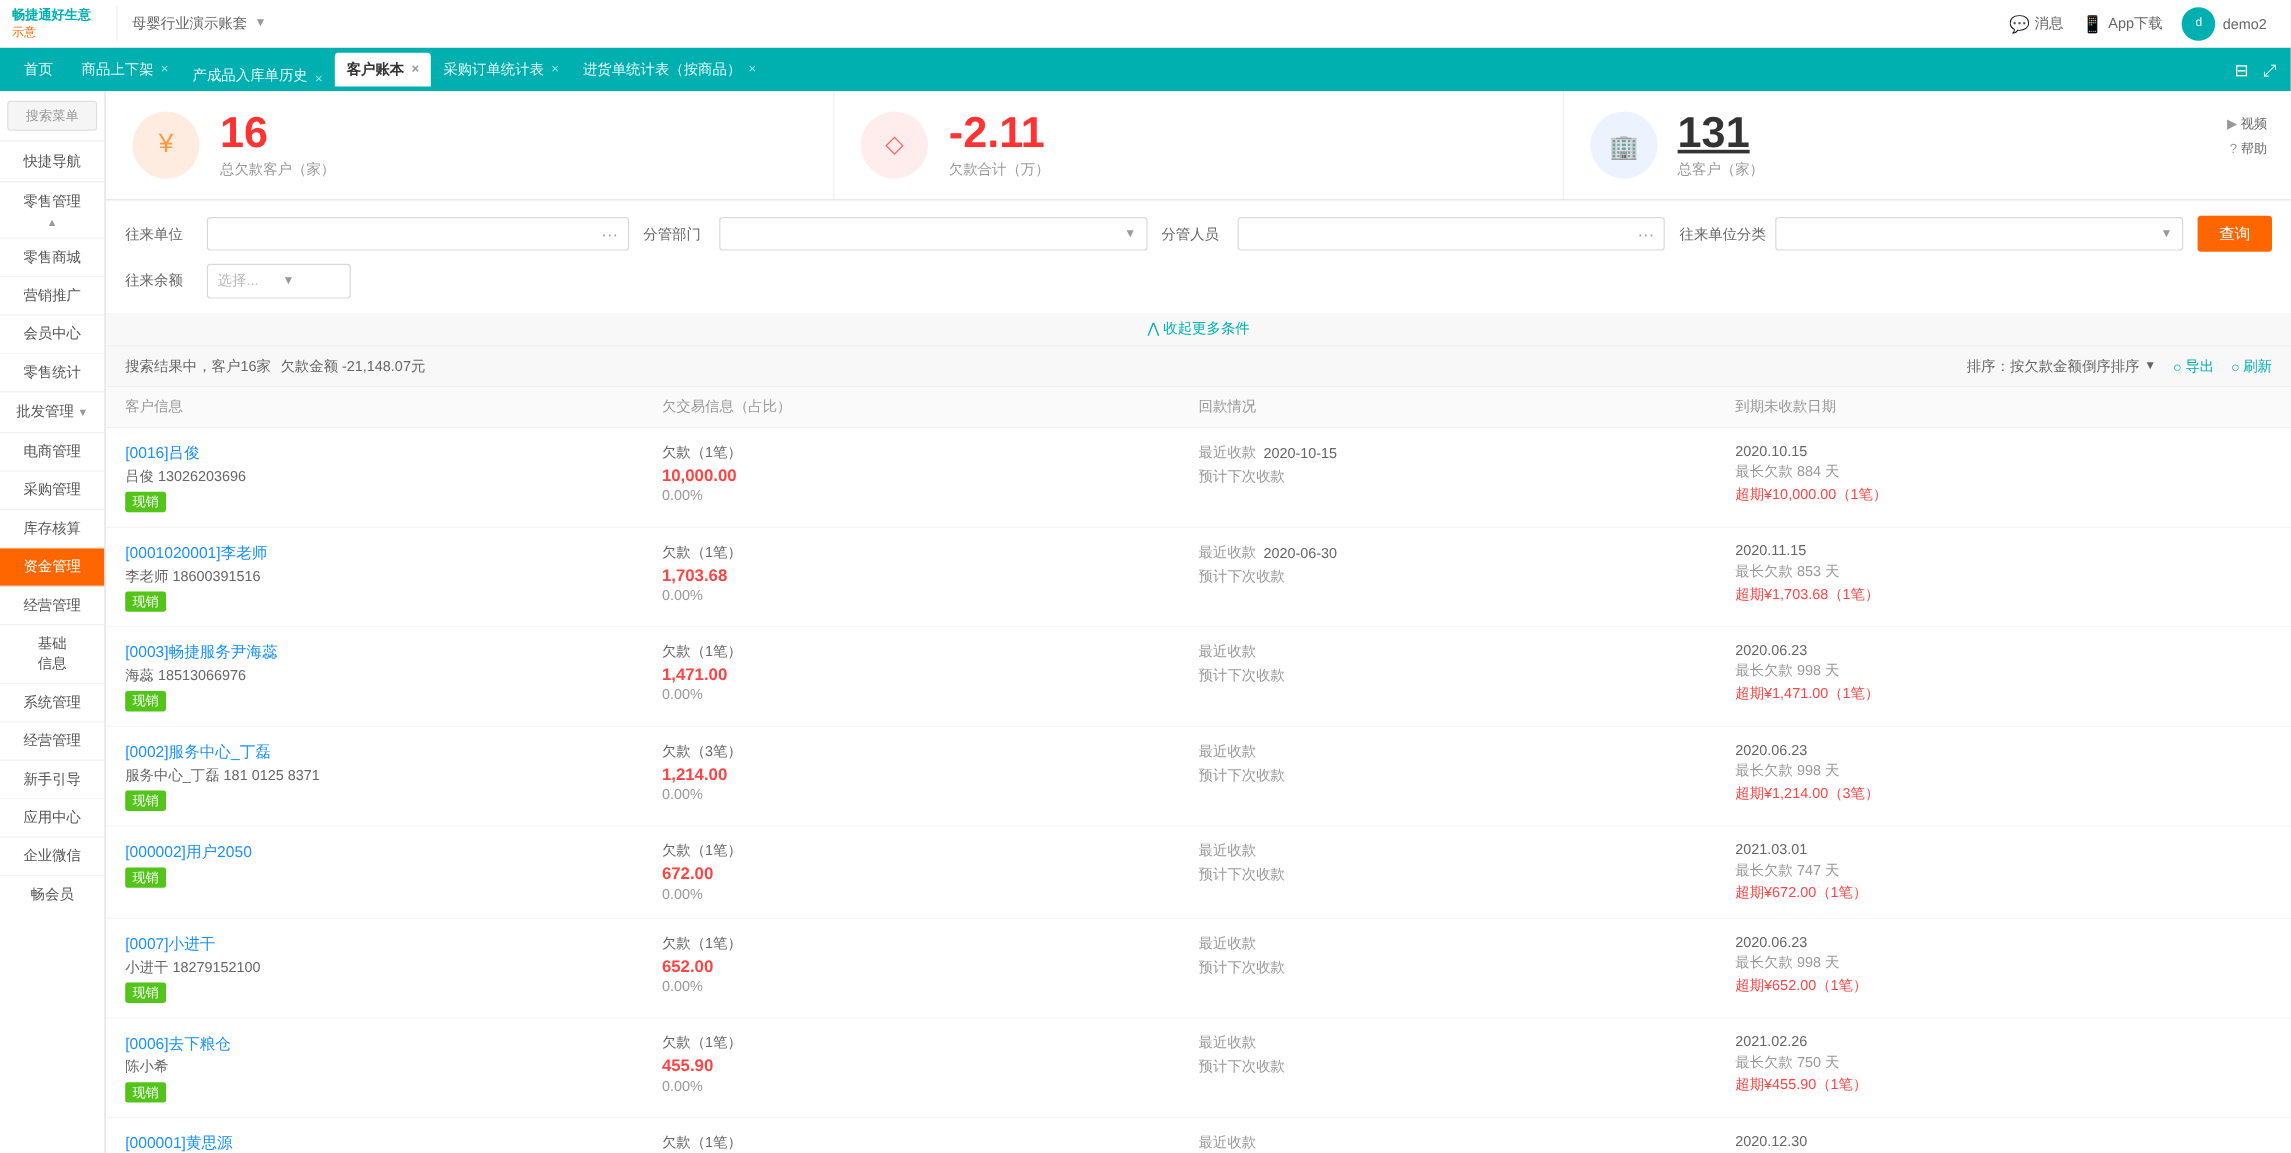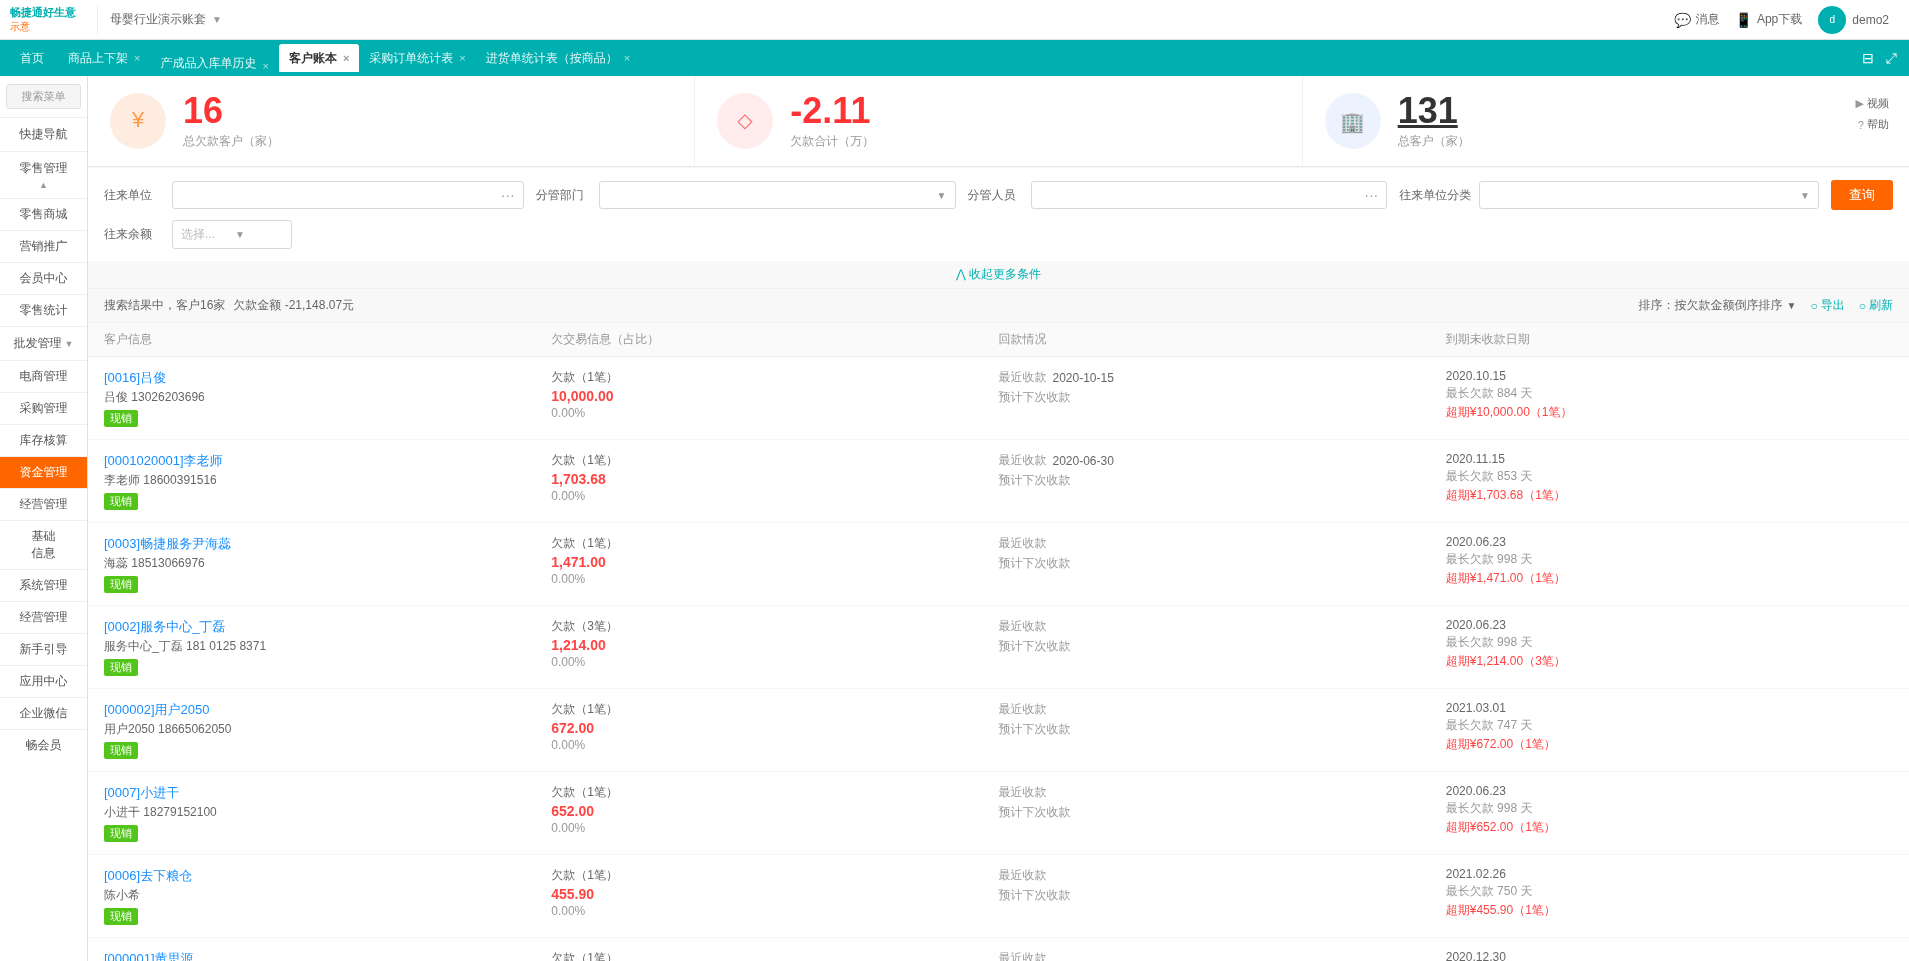--- a/index.html
+++ b/index.html
@@ -333,21 +333,20 @@
     </div>
     <div>
       <div style="color:#666; font-size:12px;">2020.06.23</div>
       <div style="color:#999; font-size:12px; margin-top:2px;">最长欠款 998 天</div>
       <div style="color:#ff4444; font-size:12px; margin-top:2px; cursor:pointer;">超期¥1,214.00（3笔）</div>
     </div>
   </div>
           <div style="display: grid; grid-template-columns: 2fr 2fr 2fr 2fr; padding: 12px 16px; border-bottom: 1px solid rgb(245, 245, 245); align-items: start; background: rgb(255, 255, 255);">
     <div>
       <div><a href="#" style="color:#1890ff; font-size:13px; text-decoration:none;">[000002]用户2050</a></div>
-      <div style="color:#666; font-size:12px; margin-top:2px;">用户2050  18665062050</div>
       <div style="margin-top:4px;"><span style="display:inline-block; background:#52c41a; color:#fff; font-size:11px; padding:1px 6px; border-radius:2px;">现销</span></div>
     </div>
     <div>
       <div style="color:#666; font-size:12px;">欠款（1笔）</div>
       <div style="color:#ff4444; font-size:14px; font-weight:bold; margin-top:2px;">672.00</div>
       <div style="color:#999; font-size:12px; margin-top:2px;">0.00%</div>
     </div>
     <div>
       <div style="display:flex; align-items:center; gap:6px;">
         <span style="color:#999; font-size:12px;">最近收款</span>

